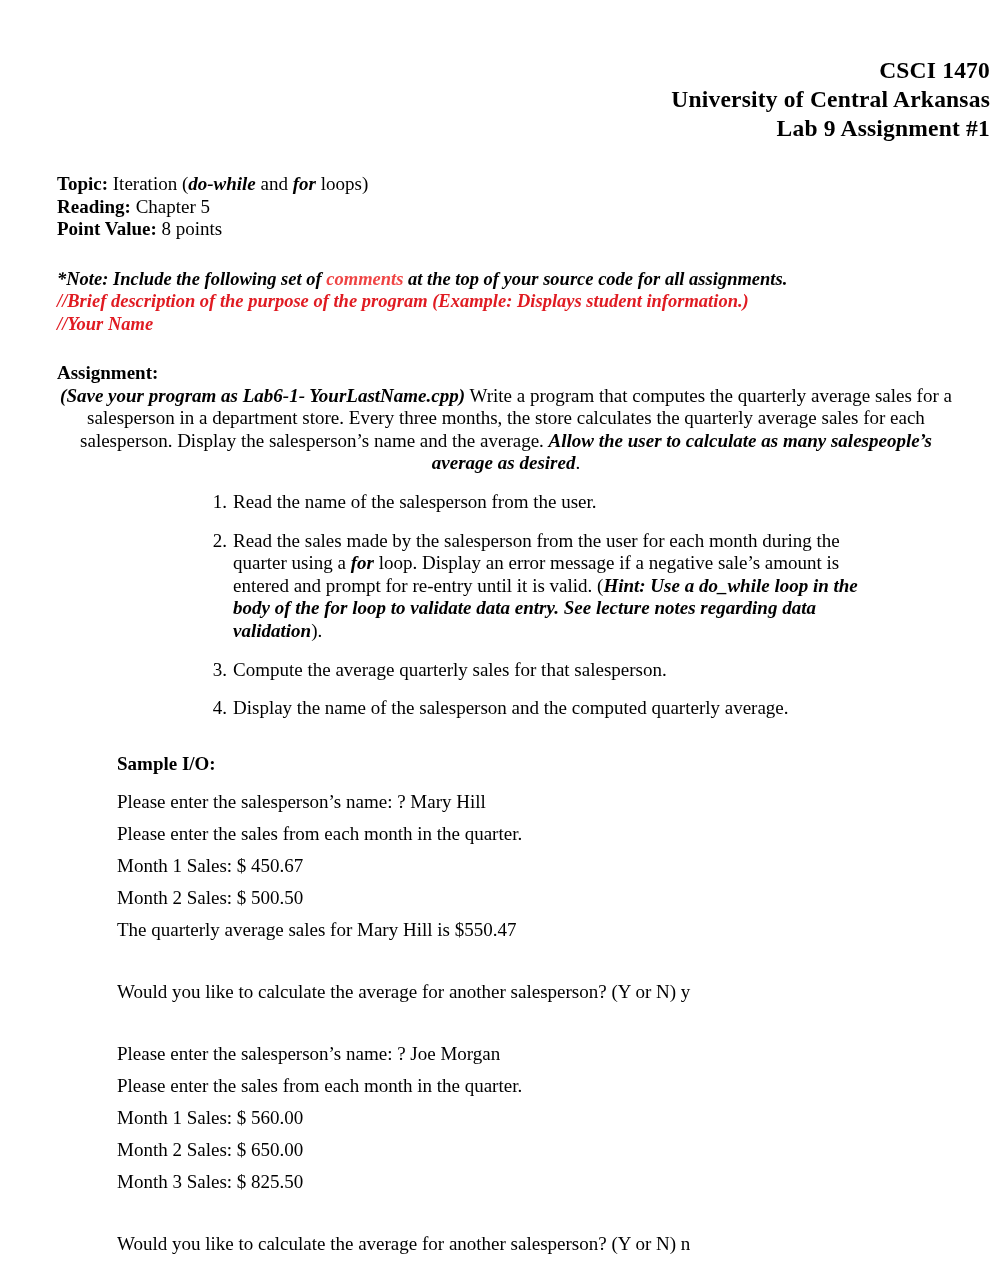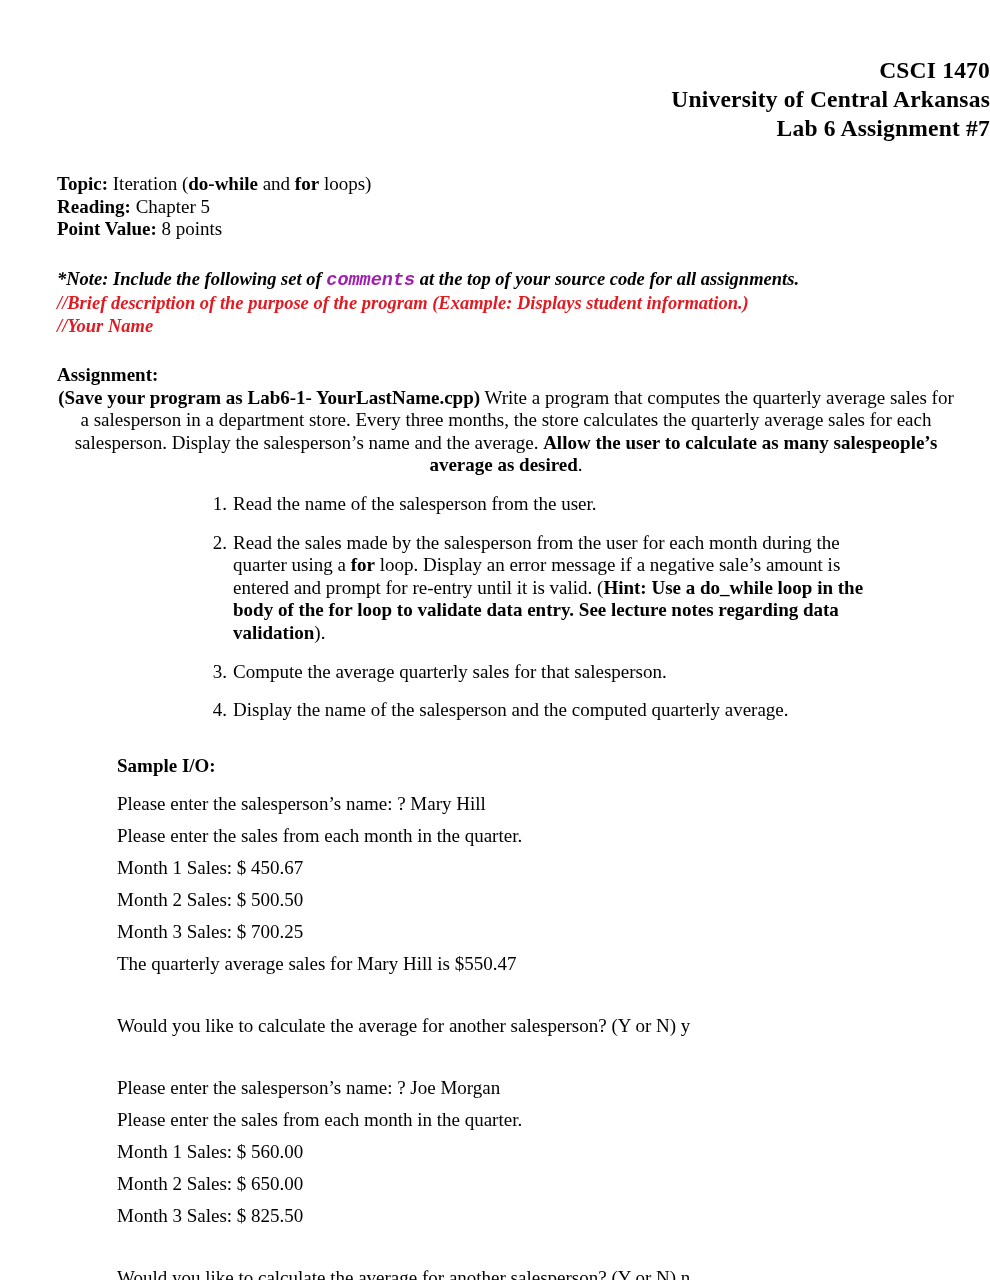--- a/index.html
+++ b/index.html
@@ -40,33 +40,33 @@
 
   
   .info-block {
     margin-top: 30px;
     padding-left: 57px;
     font-size: 19px;
     line-height: 22.5px;
   }
   .info-line { white-space: nowrap; }
   .lbl { font-weight: bold; }
-  .bi { font-weight: bold; }
+  .bi { font-weight: bold; font-style: italic; }
 
   
   .note-block {
     margin-top: 27px;
     padding-left: 57px;
     font-size: 18.5px;
     line-height: 22.5px;
     font-weight: bold;
     font-style: italic;
   }
   .note-first { color: #000000; }
-  .red { color: #a21caf; font-family: Liberation Mono, monospace; }
+  .red { color: #ef4444; }
   .u { }
   .note-red-line { color: #e01b22; }
 
   
   .assignment-block {
     margin-top: 27px;
     padding-left: 57px;
     padding-right: 35px;
     font-size: 19px;
     line-height: 22.6px;
@@ -117,21 +117,21 @@
   }
 </style>
 </head>
 <body>
 
 <div class="page">
 
   <div class="title-block">
     <div class="title-line">CSCI 1470</div>
     <div class="title-line">University of Central Arkansas</div>
-    <div class="title-line">Lab 6 Assignment #7</div>
+    <div class="title-line">Lab 9 Assignment #1</div>
   </div>
 
   <div class="info-block">
     <div class="info-line"><span class="lbl">Topic:</span> <span>Iteration (</span><span class="bi">do-while</span><span> and </span><span class="bi">for</span><span> loops)</span></div>
     <div class="info-line"><span class="lbl">Reading:</span> <span>Chapter 5</span></div>
     <div class="info-line"><span class="lbl">Point Value:</span> <span>8 points</span></div>
   </div>
 
   <div class="note-block">
     <div class="note-line"><span class="note-first">*Note: Include the following set of </span><span class="red">comments</span><span class="note-first"> at the top of your source code for </span><span class="note-first u">all</span><span class="note-first"> assignments.</span></div>
@@ -150,21 +150,20 @@
       <li><span>Display the name of the salesperson and the computed quarterly average.</span><span class="bi"></span><span></span><span class="bi"></span><span></span></li>
     </ol>
   </div>
 
   <div class="sample-block">
     <div class="sample-head">Sample I/O:</div>
     <div class="io-line">Please enter the salesperson’s name: ? Mary Hill</div>
     <div class="io-line">Please enter the sales from each month in the quarter.</div>
     <div class="io-line">Month 1 Sales: $ 450.67</div>
     <div class="io-line">Month 2 Sales: $ 500.50</div>
-    <div class="io-line">Month 3 Sales: $ 700.25</div>
     <div class="io-line">The quarterly average sales for Mary Hill is $550.47</div>
     <div class="io-gap"></div>
     <div class="io-line">Would you like to calculate the average for another salesperson? (Y or N)  y</div>
     <div class="io-gap"></div>
     <div class="io-line">Please enter the salesperson’s name: ? Joe Morgan</div>
     <div class="io-line">Please enter the sales from each month in the quarter.</div>
     <div class="io-line">Month 1 Sales: $ 560.00</div>
     <div class="io-line">Month 2 Sales: $ 650.00</div>
     <div class="io-line">Month 3 Sales: $ 825.50</div>
     <div class="io-gap"></div>

